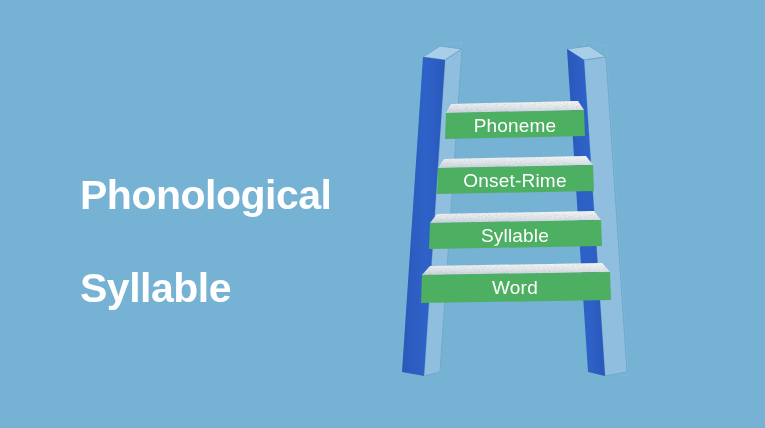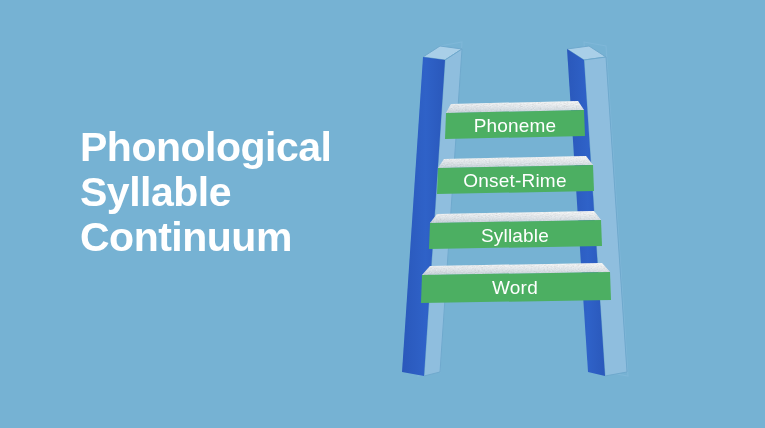--- a/index.html
+++ b/index.html
@@ -30,20 +30,21 @@
     color: #ffffff;
     font-family: "Liberation Sans", sans-serif;
     font-weight: 700;
     font-size: 41px;
     line-height: 45px;
     letter-spacing: -0.5px;
     white-space: nowrap;
   }
   #title-block .tline {
     display: block;
+    margin-top: 48px;
   }
 
   
   #ladder-svg {
     position: absolute;
     left: 0;
     top: 0;
     width: 765px;
     height: 428px;
   }
@@ -59,21 +60,20 @@
   }
 </style>
 </head>
 <body>
 
 <div id="stage">
 
   <div id="title-block">
     <span class="tline">Phonological</span>
     <span class="tline">Syllable</span>
-    <span class="tline">Continuum</span>
   </div>
 
   <svg id="ladder-svg" viewBox="0 0 765 428">
     <defs>
       <linearGradient id="gradStepTop" x1="0" y1="0" x2="0" y2="1">
         <stop offset="0%" stop-color="#ffffff"></stop>
         <stop offset="55%" stop-color="#e8eef2"></stop>
         <stop offset="100%" stop-color="#cdd9e1"></stop>
       </linearGradient>
       <linearGradient id="gradRail" x1="0" y1="0" x2="1" y2="0">

